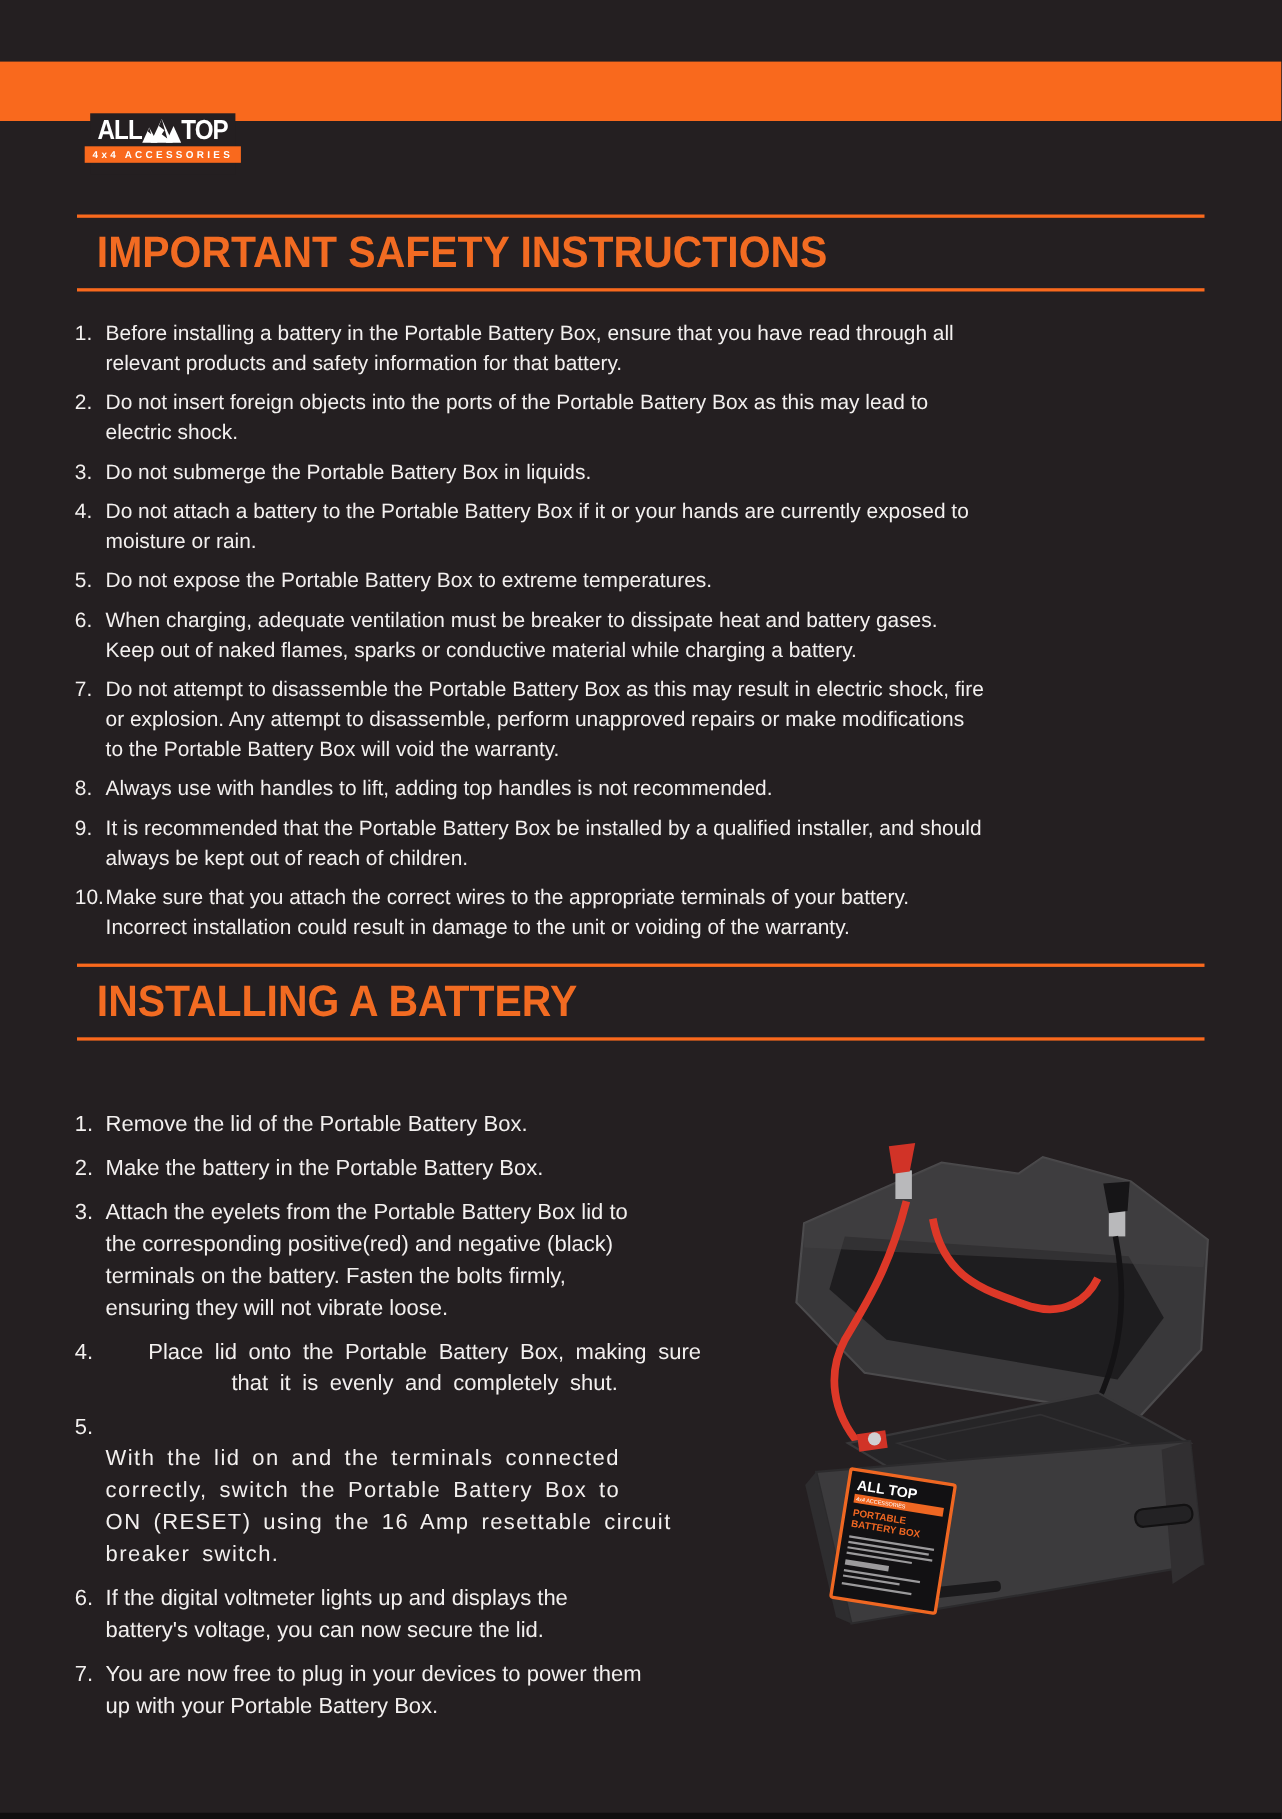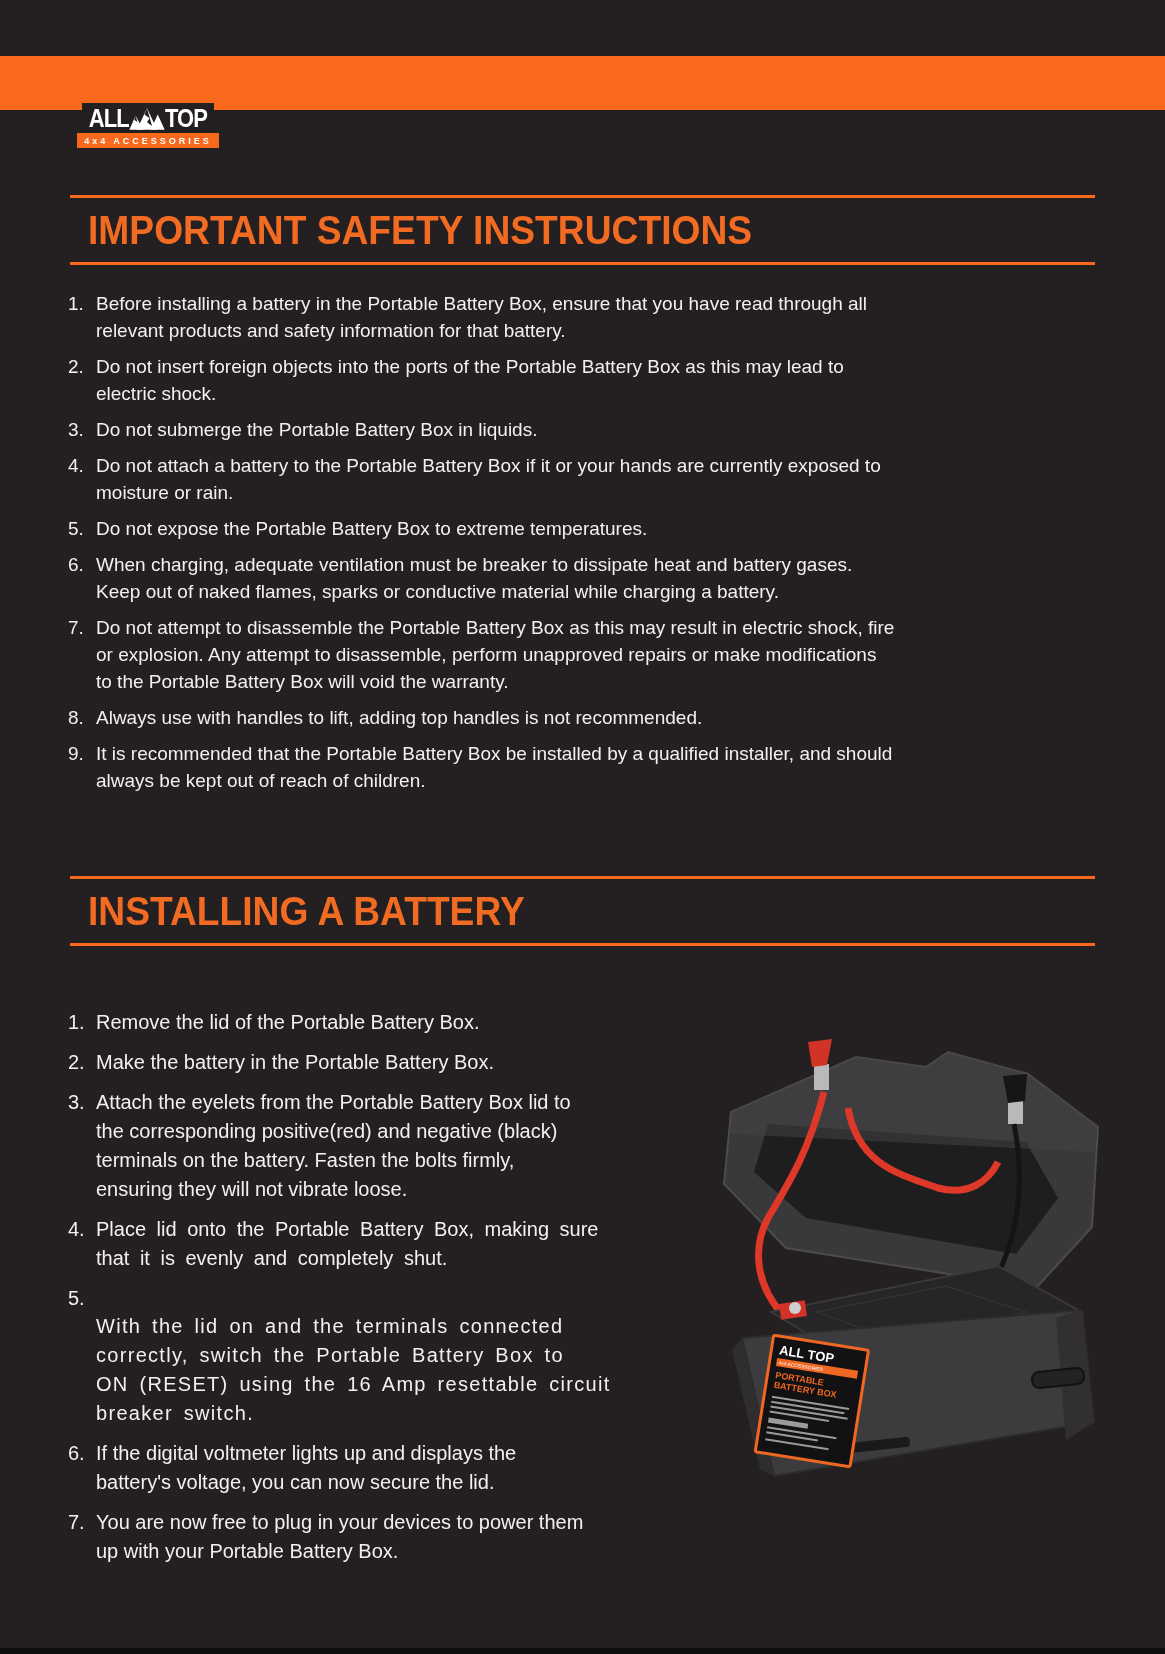--- a/index.html
+++ b/index.html
@@ -41,21 +41,21 @@
   }
   
   ol.plain{list-style:none;margin:0;padding:0;position:absolute;}
   ol.plain li{display:flex;align-items:flex-start;}
   .num{flex:none;width:28px;}
   .txt{flex:1;white-space:pre-line;}
   .safety{left:68px;top:290px;width:995px;font-size:19px;line-height:27px;}
   .safety li{margin-bottom:9px;}
   .install{left:68px;top:1008px;width:608px;font-size:20px;line-height:29px;}
   .install li{margin-bottom:11px;}
-  .spread .txt{word-spacing:5px;}
+  .spread .txt{word-spacing:5px;text-align:center;}
   .tracked .txt{letter-spacing:1.3px;word-spacing:4px;margin-top:28px;}
   
   .photo{position:absolute;left:696px;top:1012px;width:420px;height:470px;}
   
   .page-edge{position:absolute;left:0;bottom:0;width:1165px;height:6px;background:#100e0f;}
 </style>
 </head>
 <body>
 
 <div class="topbar">
@@ -117,20 +117,25 @@
 to the Portable Battery Box will void the warranty.</span>
     </li>
   <li>
       <span class="num">8.</span>
       <span class="txt">Always use with handles to lift, adding top handles is not recommended.</span>
     </li>
   <li>
       <span class="num">9.</span>
       <span class="txt">It is recommended that the Portable Battery Box be installed by a qualified installer, and should
 always be kept out of reach of children.</span>
+    </li>
+  <li>
+      <span class="num">10.</span>
+      <span class="txt">Make sure that you attach the correct wires to the appropriate terminals of your battery.
+Incorrect installation could result in damage to the unit or voiding of the warranty.</span>
     </li>
 </ol>
 
 <div class="section-head" style="top:876px;">
   <div class="rule"></div>
   <div class="section-title">INSTALLING A BATTERY</div>
   <div class="rule"></div>
 </div>
 
 <ol class="plain install">

